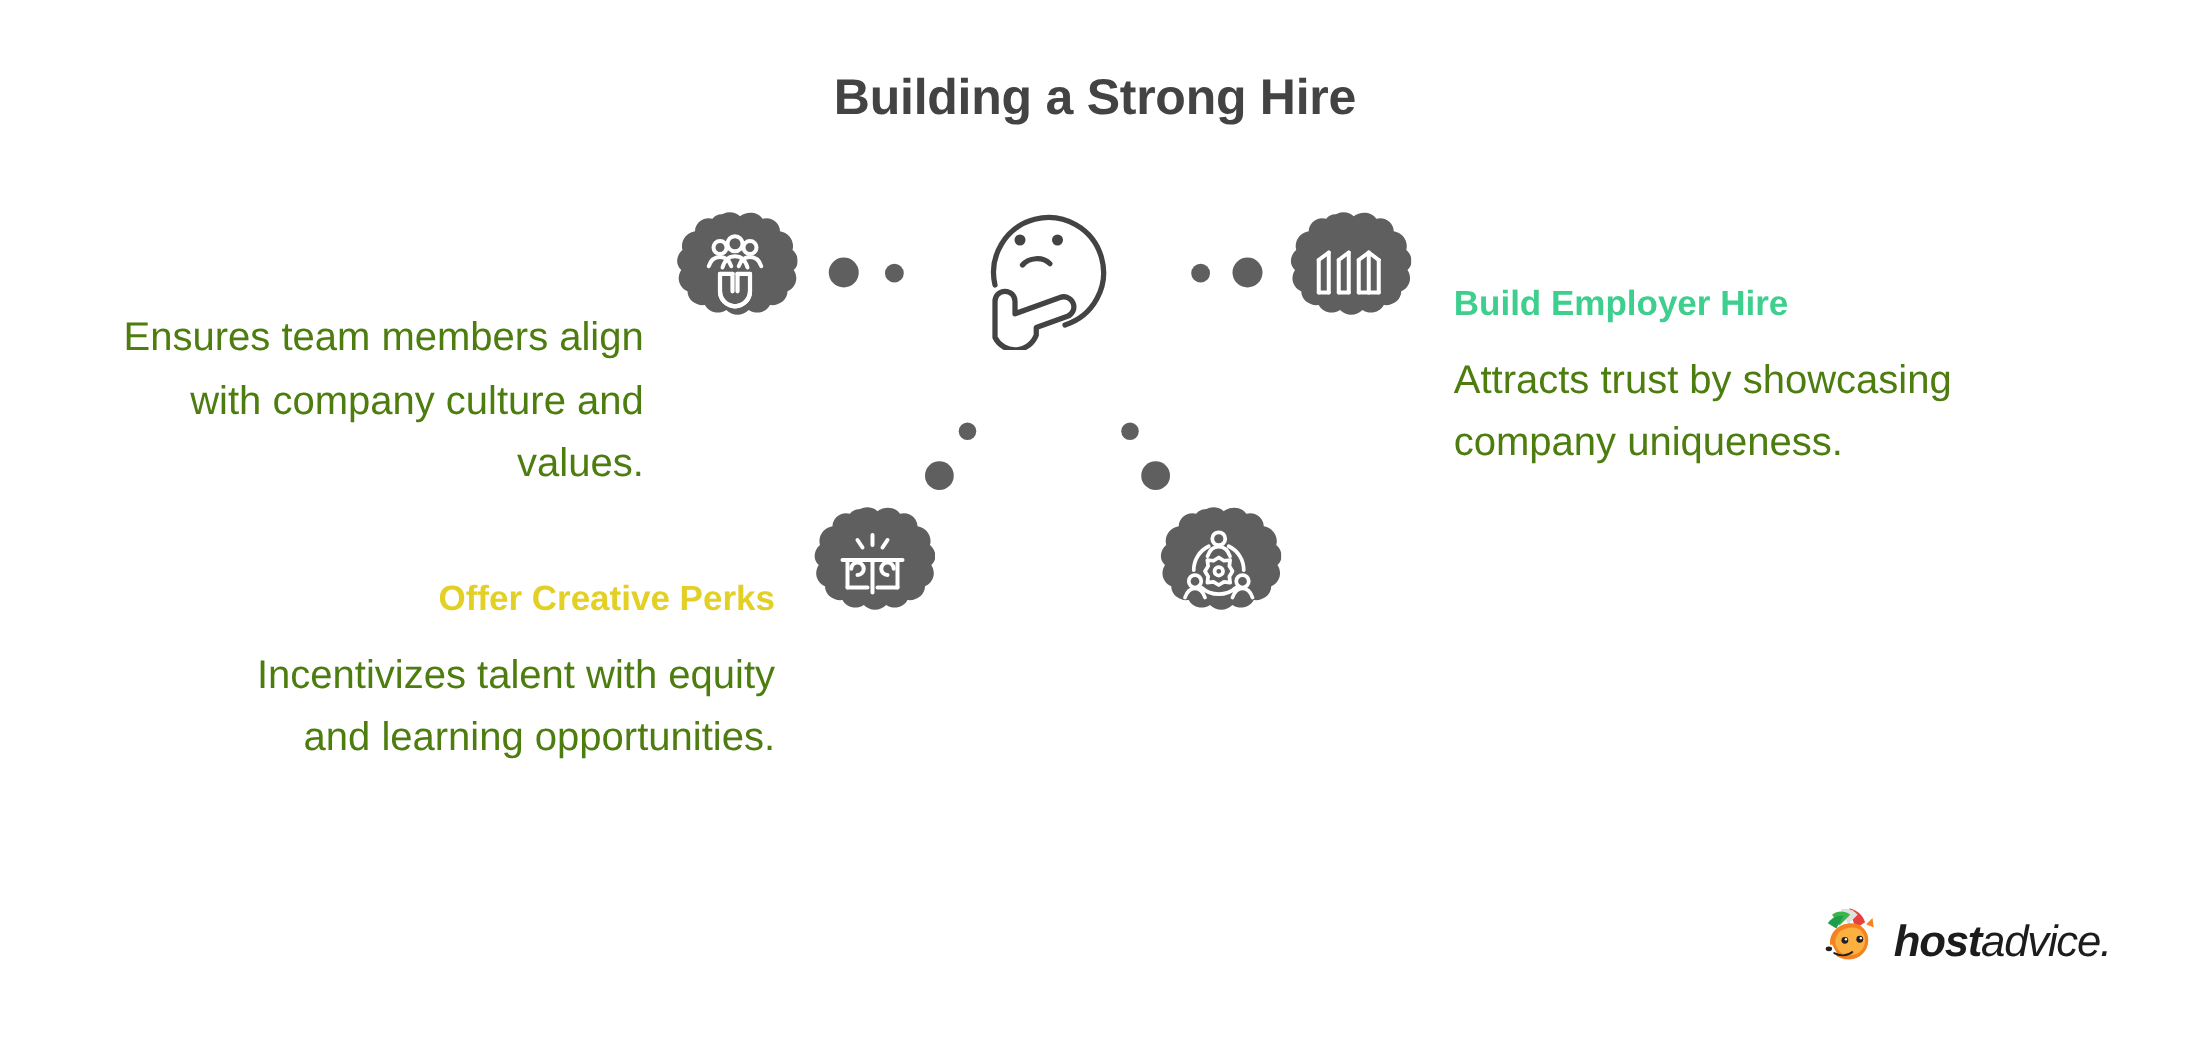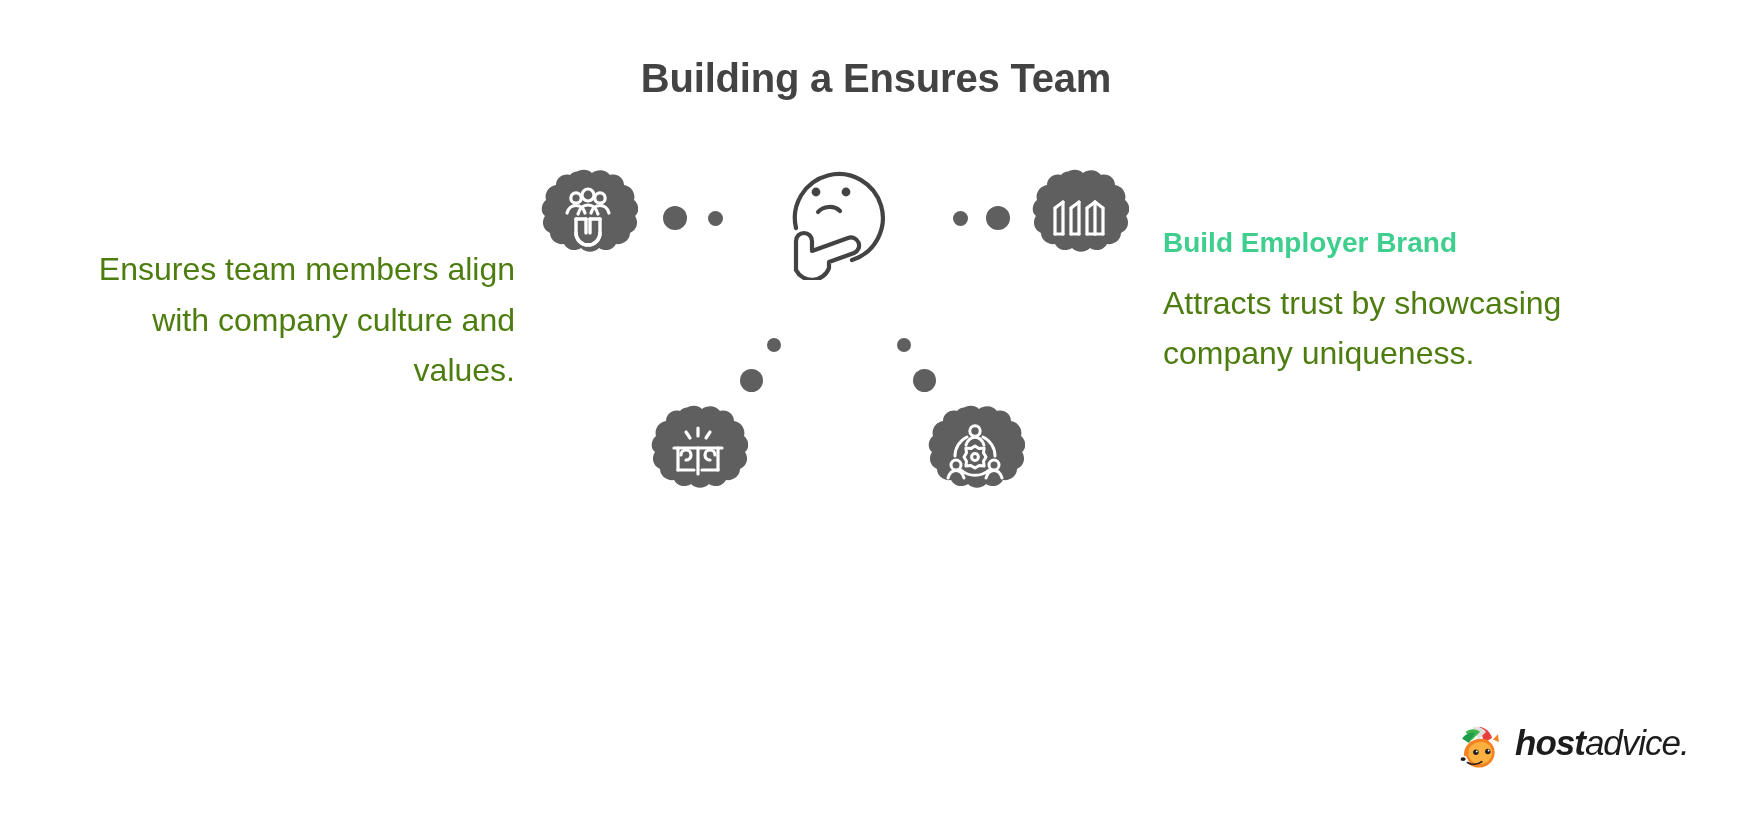--- a/index.html
+++ b/index.html
@@ -88,40 +88,40 @@
     border-radius: 50%;
     background: #5f5f5f;
   }
 
   
   #logo {
     position: absolute;
     left: 1455px;
     top: 725px;
     display: flex;
-    align-items: flex-start;
+    align-items: flex-end;
     gap: 8px;
   }
   #logo .fox { width: 52px; height: 46px; display:block; }
   #logo .wordmark {
     font-size: 35px;
     font-style: italic;
     letter-spacing: -1px;
     color: #1c1c1c;
     line-height: 1;
   }
   #logo .wordmark .w-host { font-weight: bold; }
   #logo .wordmark .w-advice { font-weight: normal; }
 </style>
 </head>
 <body>
 
 <div id="canvas">
 
-  <div class="title">Building a Ensures Team</div>
+  <div class="title">Building a Strong Hire</div>
 
   <div class="quad left" id="q-hire">
     <div class="body">Ensures team members align with company culture and values.</div>
   </div>
 
   <div class="blob" id="icon-hire">
     <svg viewBox="0 0 100 100">
       <path fill="#5f5f5f" d="M36 6c5-5 13-6 18-1 5-4 14-4 18 2 7-2 14 3 14 10 7 1 12 8 10 15 5 4 6 12 1 16 4 6 2 14-5 17 0 7-7 12-14 11-3 6-11 8-17 4-5 5-13 5-18 0-6 4-14 2-17-4-7 1-14-4-14-11-7-3-9-11-5-17-5-4-4-12 1-16-2-7 3-14 10-15 0-7 7-12 14-10 3-4 9-5 14-1z"></path>
 
       <g fill="none" stroke="#ffffff" stroke-width="3.2" stroke-linecap="round" stroke-linejoin="round">
@@ -136,21 +136,21 @@
       <g fill="none" stroke="#ffffff" stroke-width="3.4" stroke-linecap="round" stroke-linejoin="round">
         <path d="M38 51v14a12 12 0 0 0 24 0V51"></path>
         <path d="M38 51h10M52 51h10"></path>
         <path d="M38 65a12 12 0 0 0 24 0"></path>
         <path d="M48 51v14M52 51v14"></path>
       </g>
     </svg>
   </div>
 
   <div class="quad right" id="q-brand">
-    <div class="heading" style="color:#3ecf8e">Build Employer Brand</div>
+    <div class="heading" style="color:#3ecf8e">Build Employer Hire</div>
     <div class="body">Attracts trust by showcasing company uniqueness.</div>
   </div>
 
   <div class="blob" id="icon-brand">
     <svg viewBox="0 0 100 100">
       <path fill="#5f5f5f" d="M36 6c5-5 13-6 18-1 5-4 14-4 18 2 7-2 14 3 14 10 7 1 12 8 10 15 5 4 6 12 1 16 4 6 2 14-5 17 0 7-7 12-14 11-3 6-11 8-17 4-5 5-13 5-18 0-6 4-14 2-17-4-7 1-14-4-14-11-7-3-9-11-5-17-5-4-4-12 1-16-2-7 3-14 10-15 0-7 7-12 14-10 3-4 9-5 14-1z"></path>
       <g fill="none" stroke="#ffffff" stroke-width="3.2" stroke-linejoin="round" stroke-linecap="round">
         <path d="M26 40v26M34 34v32"></path>
         <path d="M26 40l8-6"></path>
         <path d="M26 66h8"></path>
@@ -160,20 +160,24 @@
         <path d="M58 40v26M66 34v32"></path>
         <path d="M58 40l8-6"></path>
         <path d="M58 66h8"></path>
         <path d="M74 40v26"></path>
         <path d="M66 34l8 6"></path>
         <path d="M66 66h8"></path>
       </g>
     </svg>
   </div>
 
+  <div class="quad left" id="q-perks">
+    <div class="heading" style="color:#e3d026">Offer Creative Perks</div>
+    <div class="body">Incentivizes talent with equity and learning opportunities.</div>
+  </div>
 
   <div class="blob" id="icon-perks">
     <svg viewBox="0 0 100 100">
       <path fill="#5f5f5f" d="M36 6c5-5 13-6 18-1 5-4 14-4 18 2 7-2 14 3 14 10 7 1 12 8 10 15 5 4 6 12 1 16 4 6 2 14-5 17 0 7-7 12-14 11-3 6-11 8-17 4-5 5-13 5-18 0-6 4-14 2-17-4-7 1-14-4-14-11-7-3-9-11-5-17-5-4-4-12 1-16-2-7 3-14 10-15 0-7 7-12 14-10 3-4 9-5 14-1z"></path>
       <g fill="none" stroke="#ffffff" stroke-width="3.2" stroke-linecap="round" stroke-linejoin="round">
 
         <path d="M50 24v8"></path>
         <path d="M38 28l4 6"></path>
         <path d="M62 28l-4 6"></path>
 

